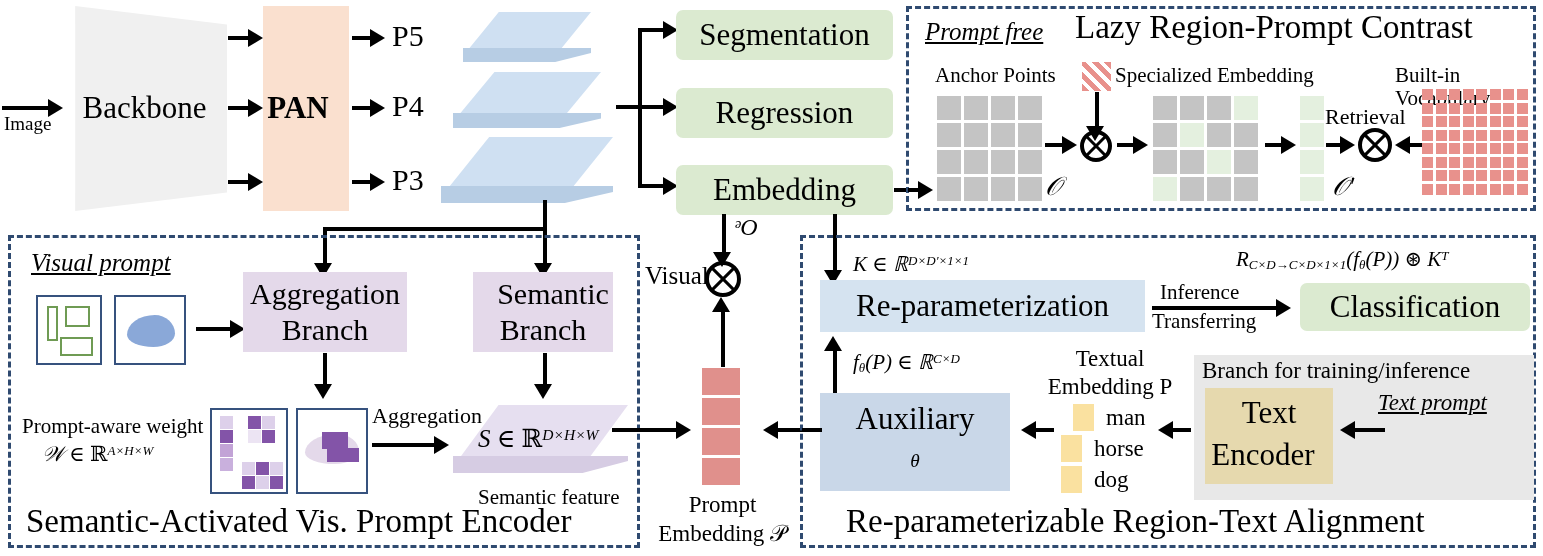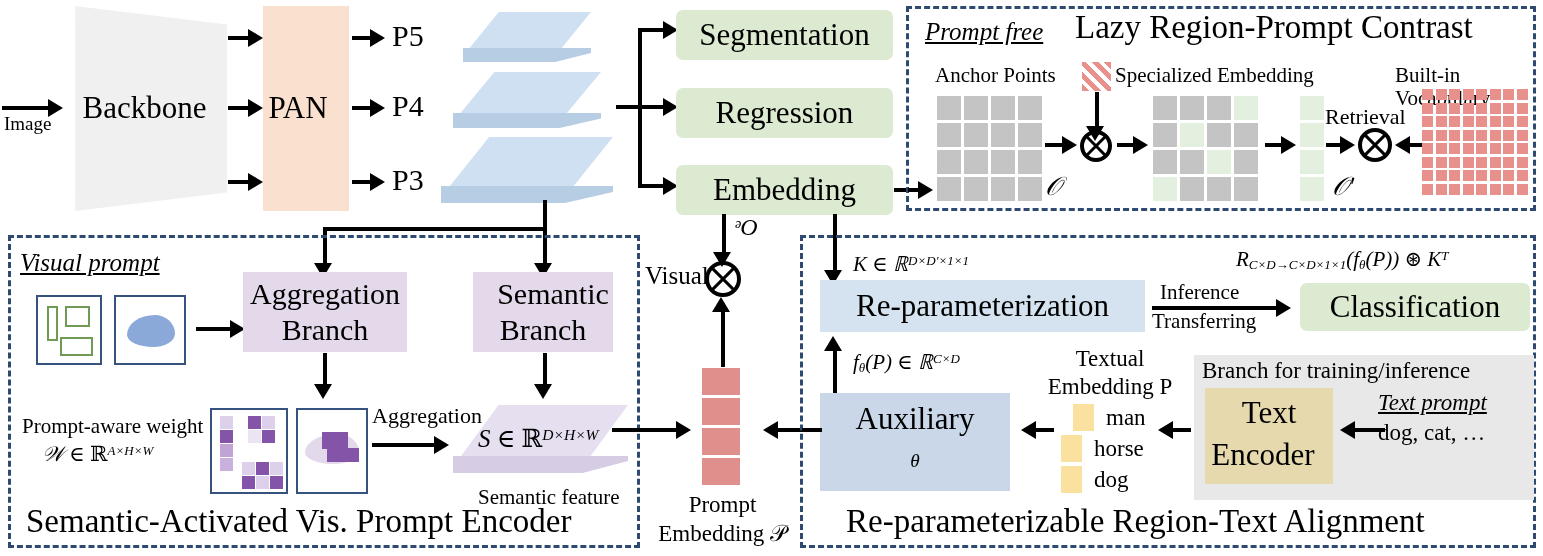--- a/index.html
+++ b/index.html
@@ -67,21 +67,21 @@
 <div class="abs lbl-xs" style="left:4px;top:114px;font-size:19px;">Image</div>
 
 <div class="ln hln" style="left:228px;top:36px;width:22px;"></div>
 <div class="ah ah-r" style="left:248px;top:29px;"></div>
 <div class="ln hln" style="left:228px;top:106px;width:22px;"></div>
 <div class="ah ah-r" style="left:248px;top:99px;"></div>
 <div class="ln hln" style="left:228px;top:180px;width:22px;"></div>
 <div class="ah ah-r" style="left:248px;top:173px;"></div>
 
 <div class="abs peachbox" style="left:263px;top:6px;width:86px;height:205px;"></div>
-<div class="abs ctr lbl" style="left:263px;top:85px;width:70px;height:46px;font-size:31px;">PAN</div>
+<div class="abs ctr lbl" style="left:263px;top:85px;width:70px;height:46px;font-size:31px;font-weight:bold;">PAN</div>
 
 <div class="ln hln" style="left:352px;top:36px;width:22px;"></div>
 <div class="ah ah-r" style="left:370px;top:29px;"></div>
 <div class="abs lbl" style="left:392px;top:20px;font-size:30px;">P5</div>
 
 <div class="ln hln" style="left:352px;top:106px;width:22px;"></div>
 <div class="ah ah-r" style="left:370px;top:99px;"></div>
 <div class="abs lbl" style="left:392px;top:90px;font-size:30px;">P4</div>
 
 <div class="ln hln" style="left:352px;top:180px;width:22px;"></div>
@@ -303,21 +303,21 @@
 <div class="abs ctr lbl-xs" style="left:650px;top:492px;width:145px;height:26px;font-size:23px;">Prompt</div>
 <div class="abs ctr lbl-xs" style="left:640px;top:520px;width:165px;height:28px;font-size:23px;">Embedding 𝒫</div>
 
 <div class="ln hln" style="left:644px;top:428px;width:36px;"></div>
 <div class="ah ah-r" style="left:676px;top:421px;"></div>
 <div class="ln hln" style="left:768px;top:428px;width:38px;"></div>
 <div class="ah ah-l" style="left:763px;top:421px;"></div>
 
 <div class="panel" style="left:8px;top:235px;width:632px;height:313px;"></div>
 
-<div class="abs lbl-sm ital" style="left:20px;top:249px;font-size:25px;">Visual prompt</div>
+<div class="abs lbl-sm ital" style="left:31px;top:249px;font-size:25px;">Visual prompt</div>
 
 <div class="abs" style="left:36px;top:295px;width:66px;height:70px;background:#fff;border:2.5px solid #36527e;box-sizing:border-box;">
   <div class="abs" style="left:9px;top:9px;width:11px;height:35px;border:2px solid #6f9b54;box-sizing:border-box;"></div>
   <div class="abs" style="left:27px;top:9px;width:25px;height:21px;border:2px solid #6f9b54;box-sizing:border-box;"></div>
   <div class="abs" style="left:22px;top:40px;width:33px;height:19px;border:2px solid #6f9b54;box-sizing:border-box;"></div>
 </div>
 
 <div class="abs" style="left:114px;top:295px;width:72px;height:70px;background:#fff;border:2.5px solid #36527e;box-sizing:border-box;">
   <div class="abs" style="left:11px;top:18px;width:48px;height:32px;background:#8aa8d8;
               border-radius:58% 42% 45% 55% / 62% 58% 42% 38%;"></div>
@@ -450,16 +450,15 @@
 
 <div class="abs tanbox" style="left:1205px;top:388px;width:128px;height:96px;"></div>
 <div class="abs ctr lbl" style="left:1205px;top:392px;width:128px;height:42px;font-size:31px;">Text</div>
 <div class="abs ctr lbl" style="left:1205px;top:434px;width:116px;height:42px;font-size:31px;">Encoder</div>
 
 <div class="ln hln" style="left:1355px;top:428px;width:30px;"></div>
 <div class="ah ah-l" style="left:1340px;top:421px;"></div>
 
 <div class="abs lbl-xs ital" style="left:1378px;top:390px;font-size:23px;">Text prompt</div>
 <div class="abs" id="text-prompt-lines" style="left:1378px;top:418px;width:150px;">
-    <div style="font-size: 23px; line-height: 1.28;">dog, cat, …</div>
   </div>
 
 <div class="abs lbl" style="left:846px;top:504px;font-size:33px;">Re-parameterizable Region-Text Alignment</div>
 
 </body></html>

